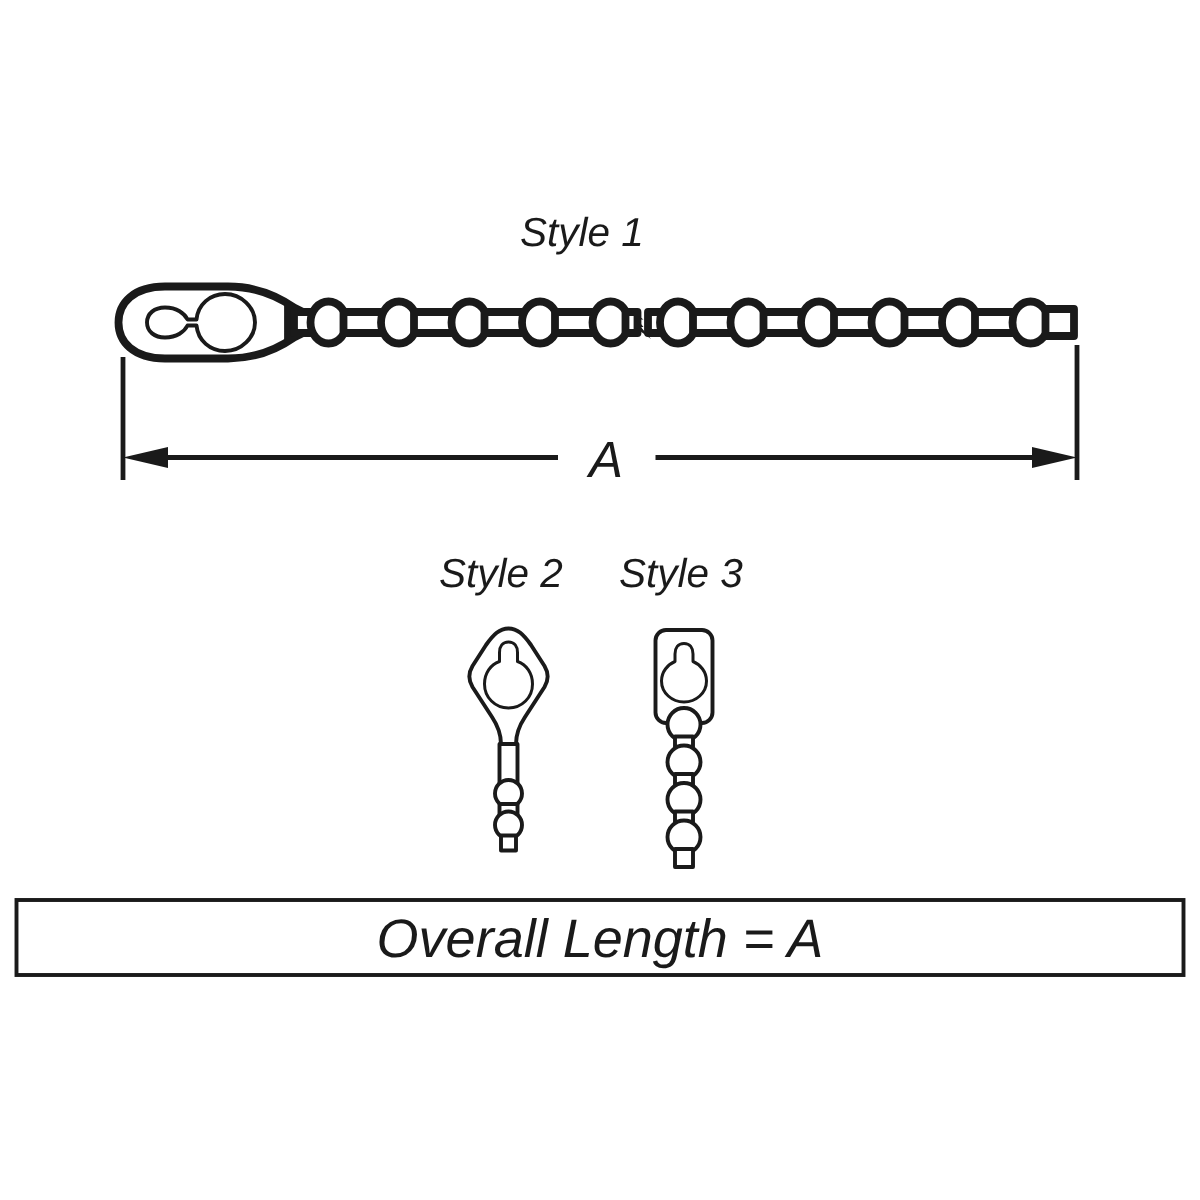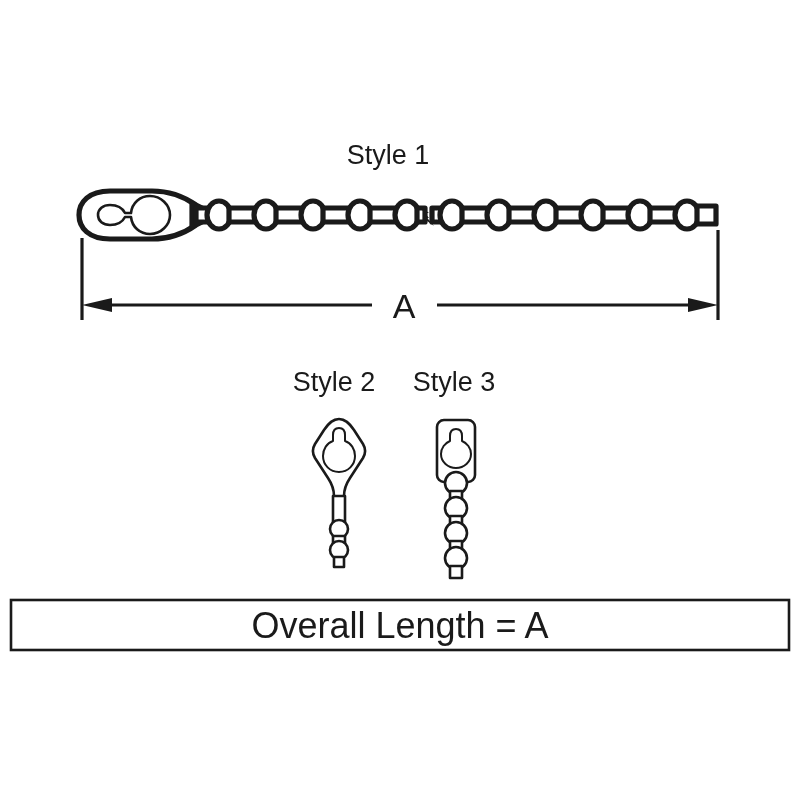--- a/index.html
+++ b/index.html
@@ -11,20 +11,21 @@
     width: 800px;
     height: 800px;
     font-family: "Liberation Sans", sans-serif;
     color: #1a1a1a;
     overflow: hidden;
   }
   #diagram-root {
     position: relative;
     width: 800px;
     height: 800px;
+    font-style: italic;
   }
   #diagram-svg {
     position: absolute;
     left: 0;
     top: 0;
     width: 800px;
     height: 800px;
     display: block;
   }
   .lbl {

